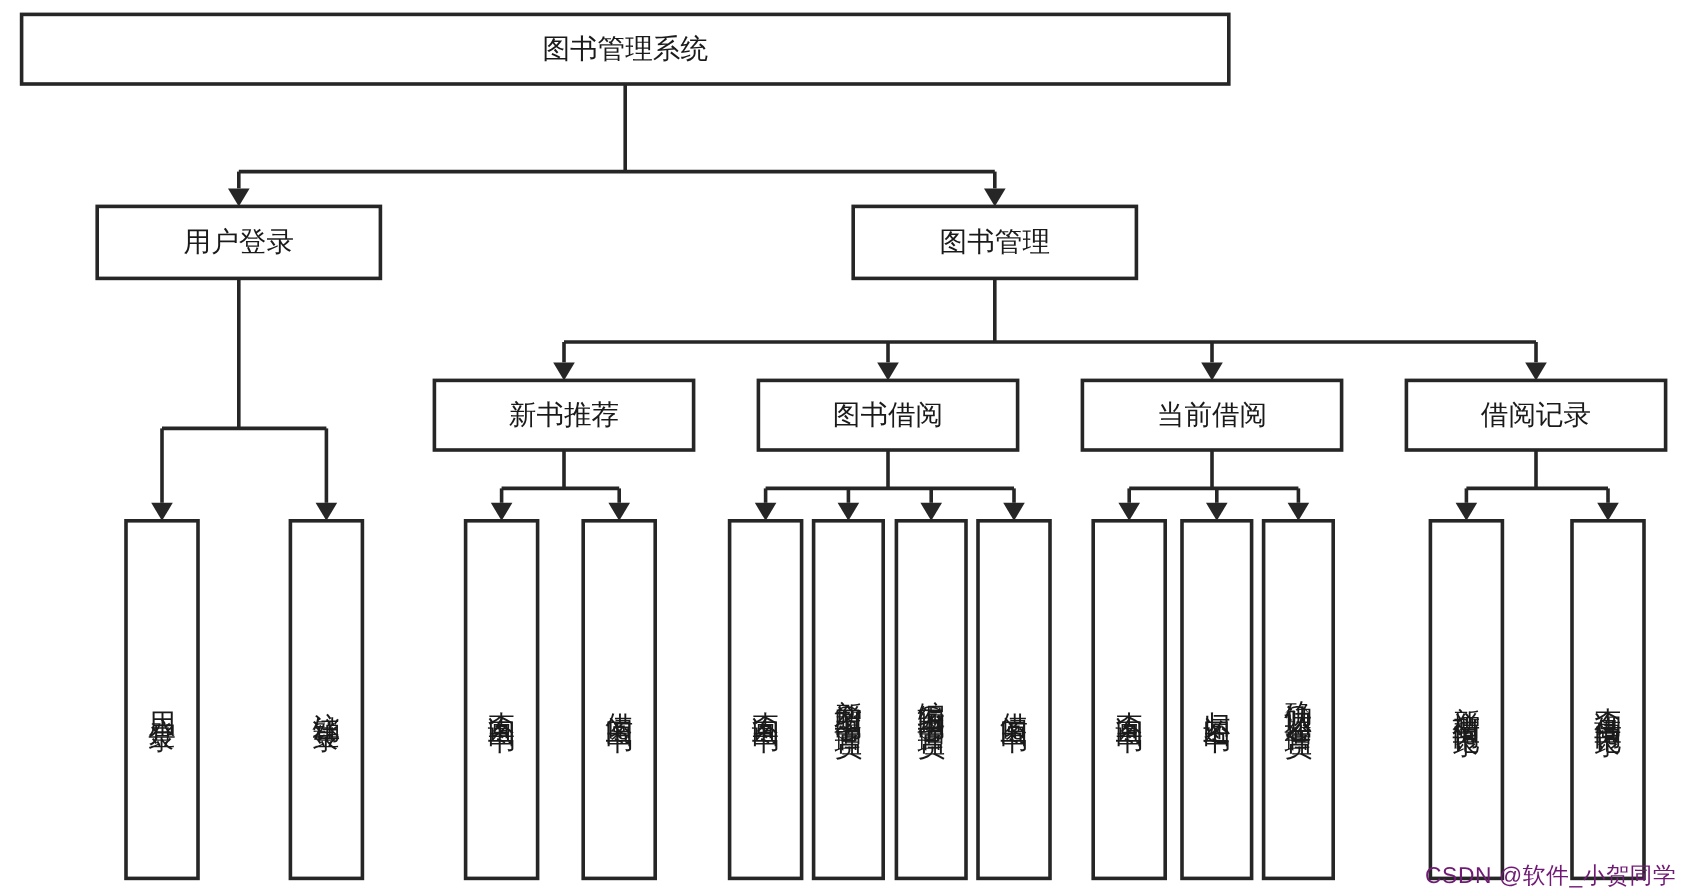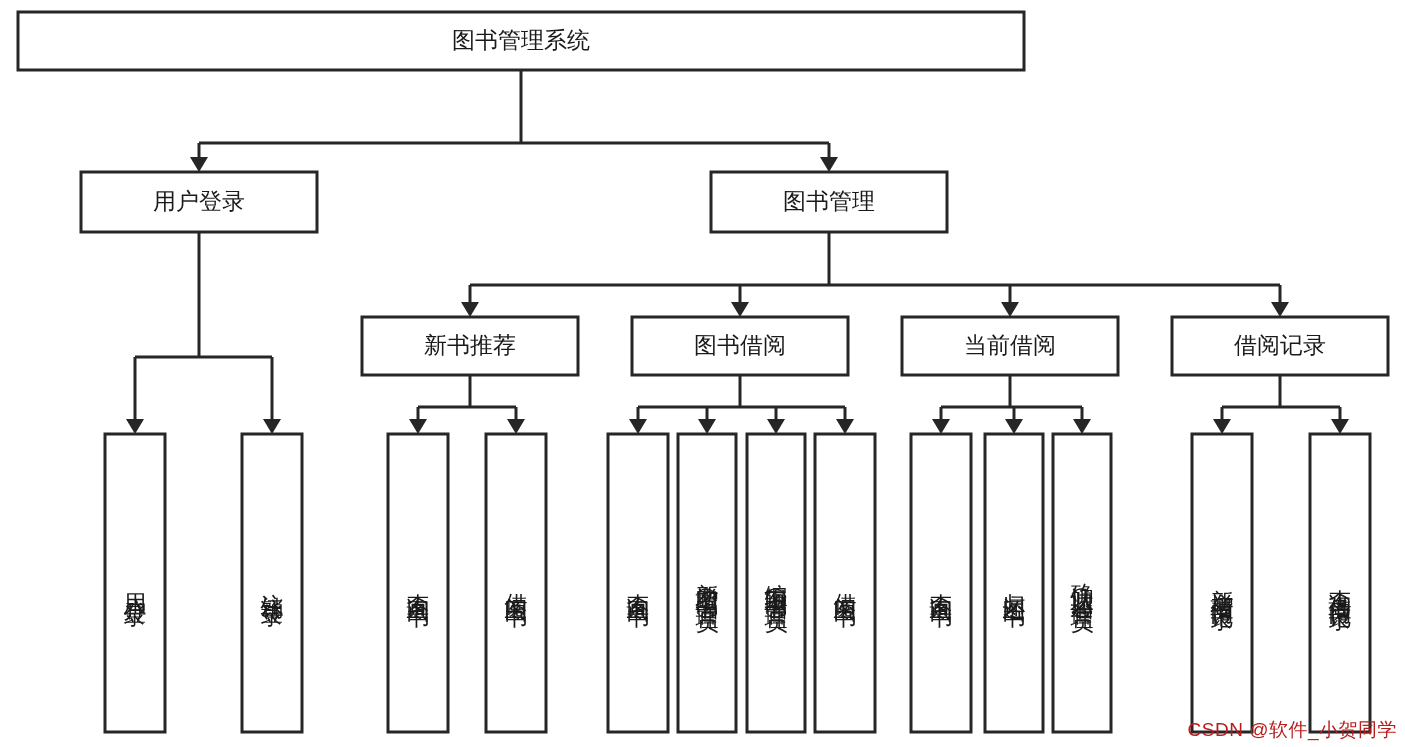--- a/index.html
+++ b/index.html
@@ -59,21 +59,21 @@
     text-align: center;
     pointer-events: none;
     user-select: none;
   }
   .watermark {
     position: absolute;
     right: 8px;
     bottom: 4px;
     font-family: "Liberation Sans", "DejaVu Sans", sans-serif;
     font-size: 19px;
-    color: #b91c1c;
+    color: #701a75;
     white-space: nowrap;
     letter-spacing: 0.5px;
   }
 </style>
 </head>
 <body>
 
 <div id="canvas">
 
   <svg class="diagram" viewBox="0 0 1405 747">

